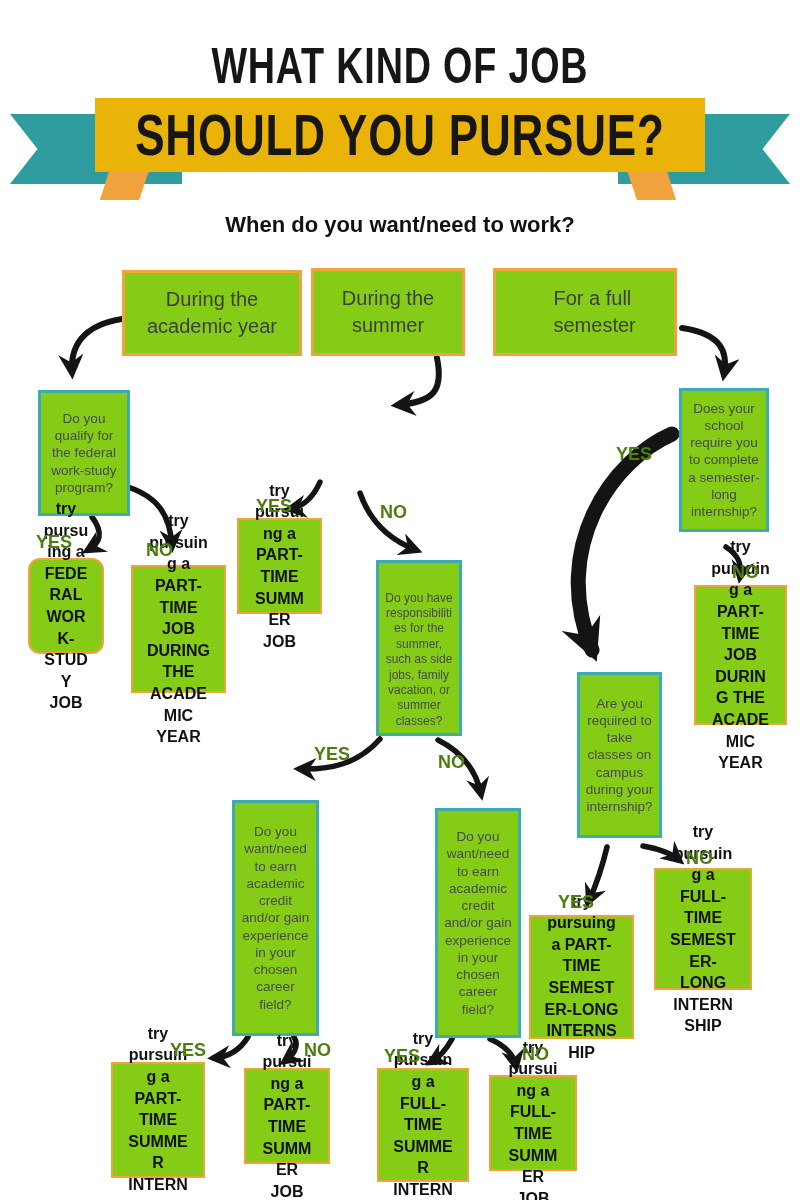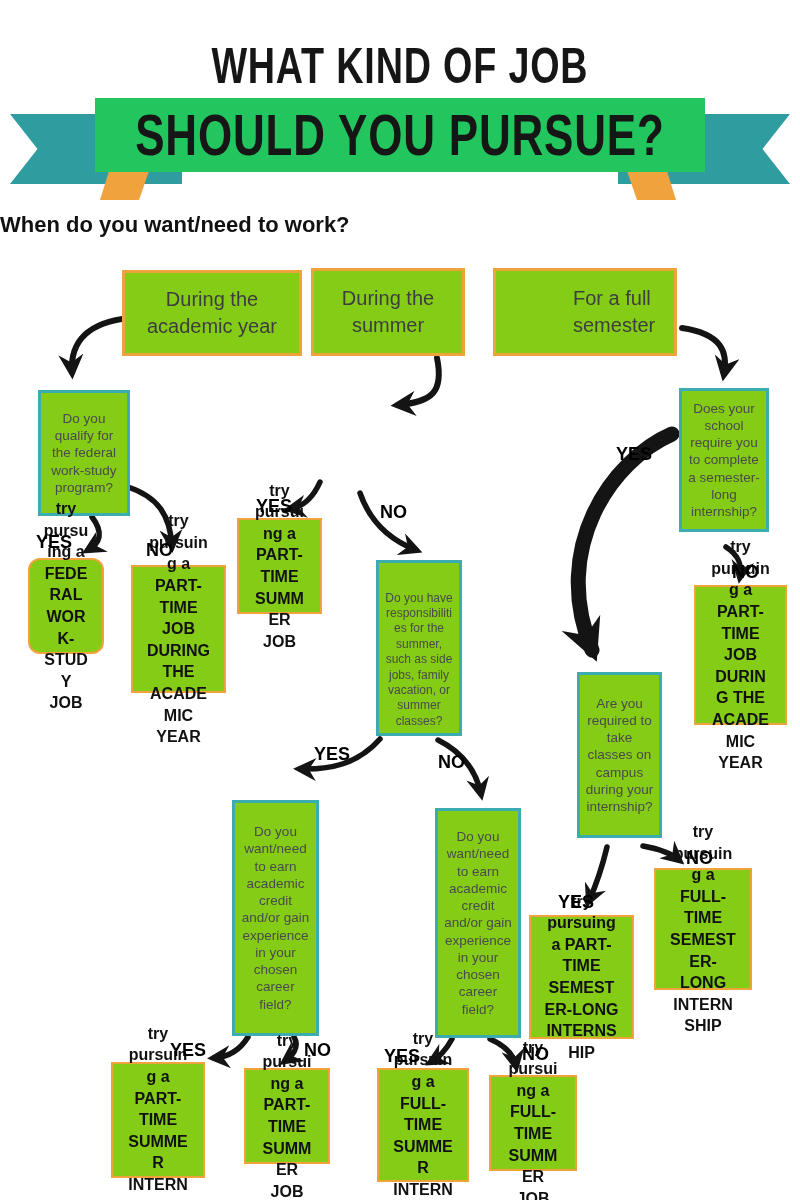--- a/index.html
+++ b/index.html
@@ -10,36 +10,36 @@
   
   .title1-wrap{position:absolute;left:0;top:38px;width:800px;text-align:center;z-index:3;}
   .t1{display:inline-block;font-size:46px;font-weight:bold;color:#161616;
       letter-spacing:1px;transform:scale(.82,1.1);transform-origin:center;}
   .wing{position:absolute;top:114px;width:172px;height:70px;background:#2f9c9f;z-index:1;}
   .wing-left{left:10px;clip-path:polygon(0 0,100% 0,100% 100%,0 100%,16% 50%);}
   .wing-right{left:618px;clip-path:polygon(0 0,100% 0,84% 50%,100% 100%,0 100%);}
   .fold{position:absolute;top:168px;width:50px;height:32px;background:#f0a23c;z-index:1;}
   .fold-left{left:100px;clip-path:polygon(20% 0,100% 0,78% 100%,0 100%);}
   .fold-right{left:626px;clip-path:polygon(0 0,80% 0,100% 100%,22% 100%);}
-  .band{position:absolute;left:95px;top:98px;width:610px;height:74px;background:#22c55e;
+  .band{position:absolute;left:95px;top:98px;width:610px;height:74px;background:#eab308;
         display:flex;align-items:center;justify-content:center;z-index:2;}
   .t2{display:inline-block;font-size:55px;font-weight:bold;color:#161616;
       letter-spacing:1px;transform:scale(.8,1.06);transform-origin:center;white-space:nowrap;}
-  .question{position:absolute;left:0;top:212px;width:800px;
+  .question{position:absolute;left:0;top:212px;width:800px;text-align:center;
             font-size:22px;font-weight:bold;color:#111;z-index:3;}
   
   .box{position:absolute;box-sizing:border-box;background:#84cc16;display:flex;
        align-items:center;justify-content:center;text-align:center;z-index:2;
        overflow-wrap:break-word;}
   .opt{border:3px solid #f0a23c;color:#3e3e3e;font-size:20px;line-height:1.35;padding:6px;}
-  .opt-left{justify-content:flex-end;text-align:left;padding-left:38px;}
+  .opt-left{justify-content:center;text-align:left;padding-left:38px;}
   .decision{border:3px solid #3bacaf;color:#4a4a4a;font-size:13.5px;line-height:1.28;padding:4px;}
   .small-text{font-size:12px;align-items:flex-end;}
   .outcome{border:2px solid #f0a23c;color:#111;font-weight:bold;font-size:16px;line-height:1.35;padding:13px;}
-  .branch-label{position:absolute;font-size:18px;font-weight:bold;color:#000000;z-index:3;}
+  .branch-label{position:absolute;font-size:18px;font-weight:bold;color:#4d7c0f;z-index:3;}
   .arrows{position:absolute;left:0;top:0;z-index:1;pointer-events:none;}
   .inner{width:100%;}
 </style>
 </head>
 <body>
 
 <div class="canvas">
 
   <svg class="arrows" width="800" height="1200" viewBox="0 0 800 1200">
     <defs>

